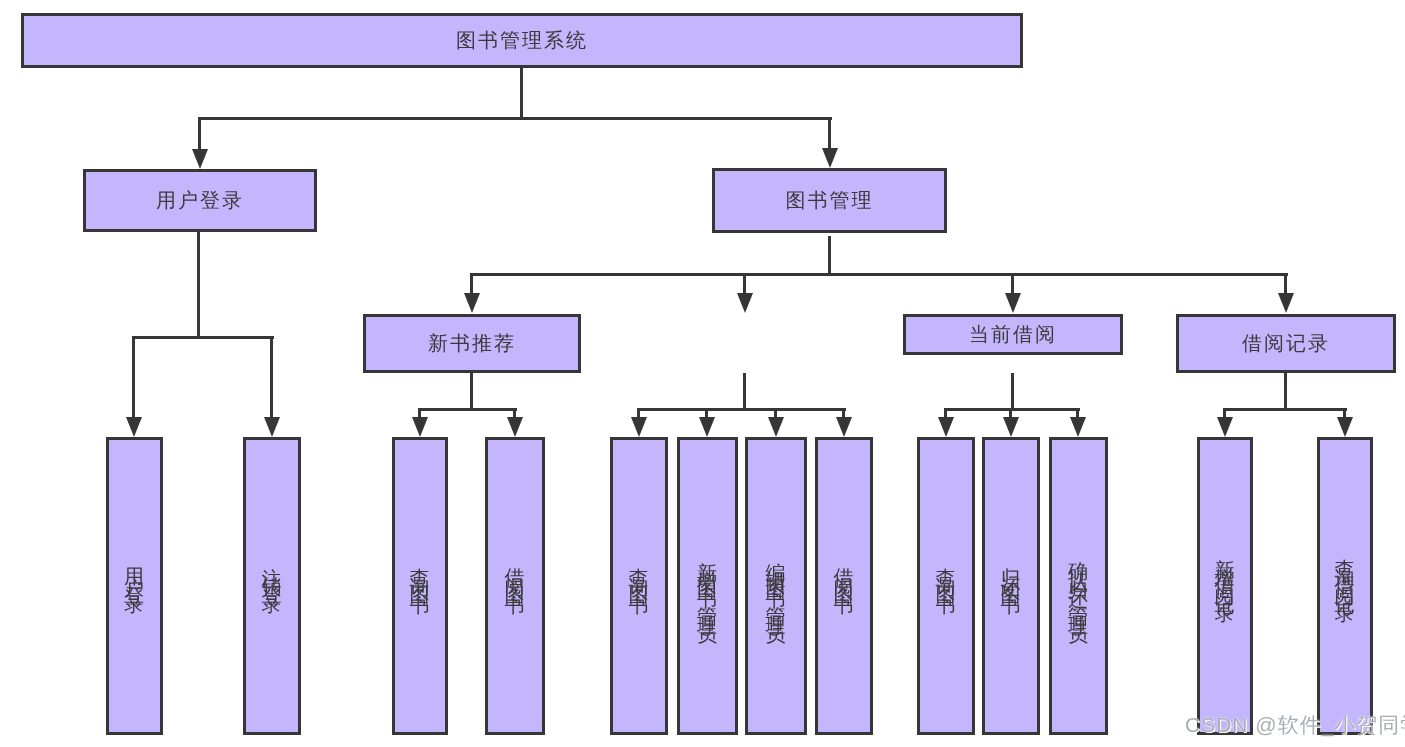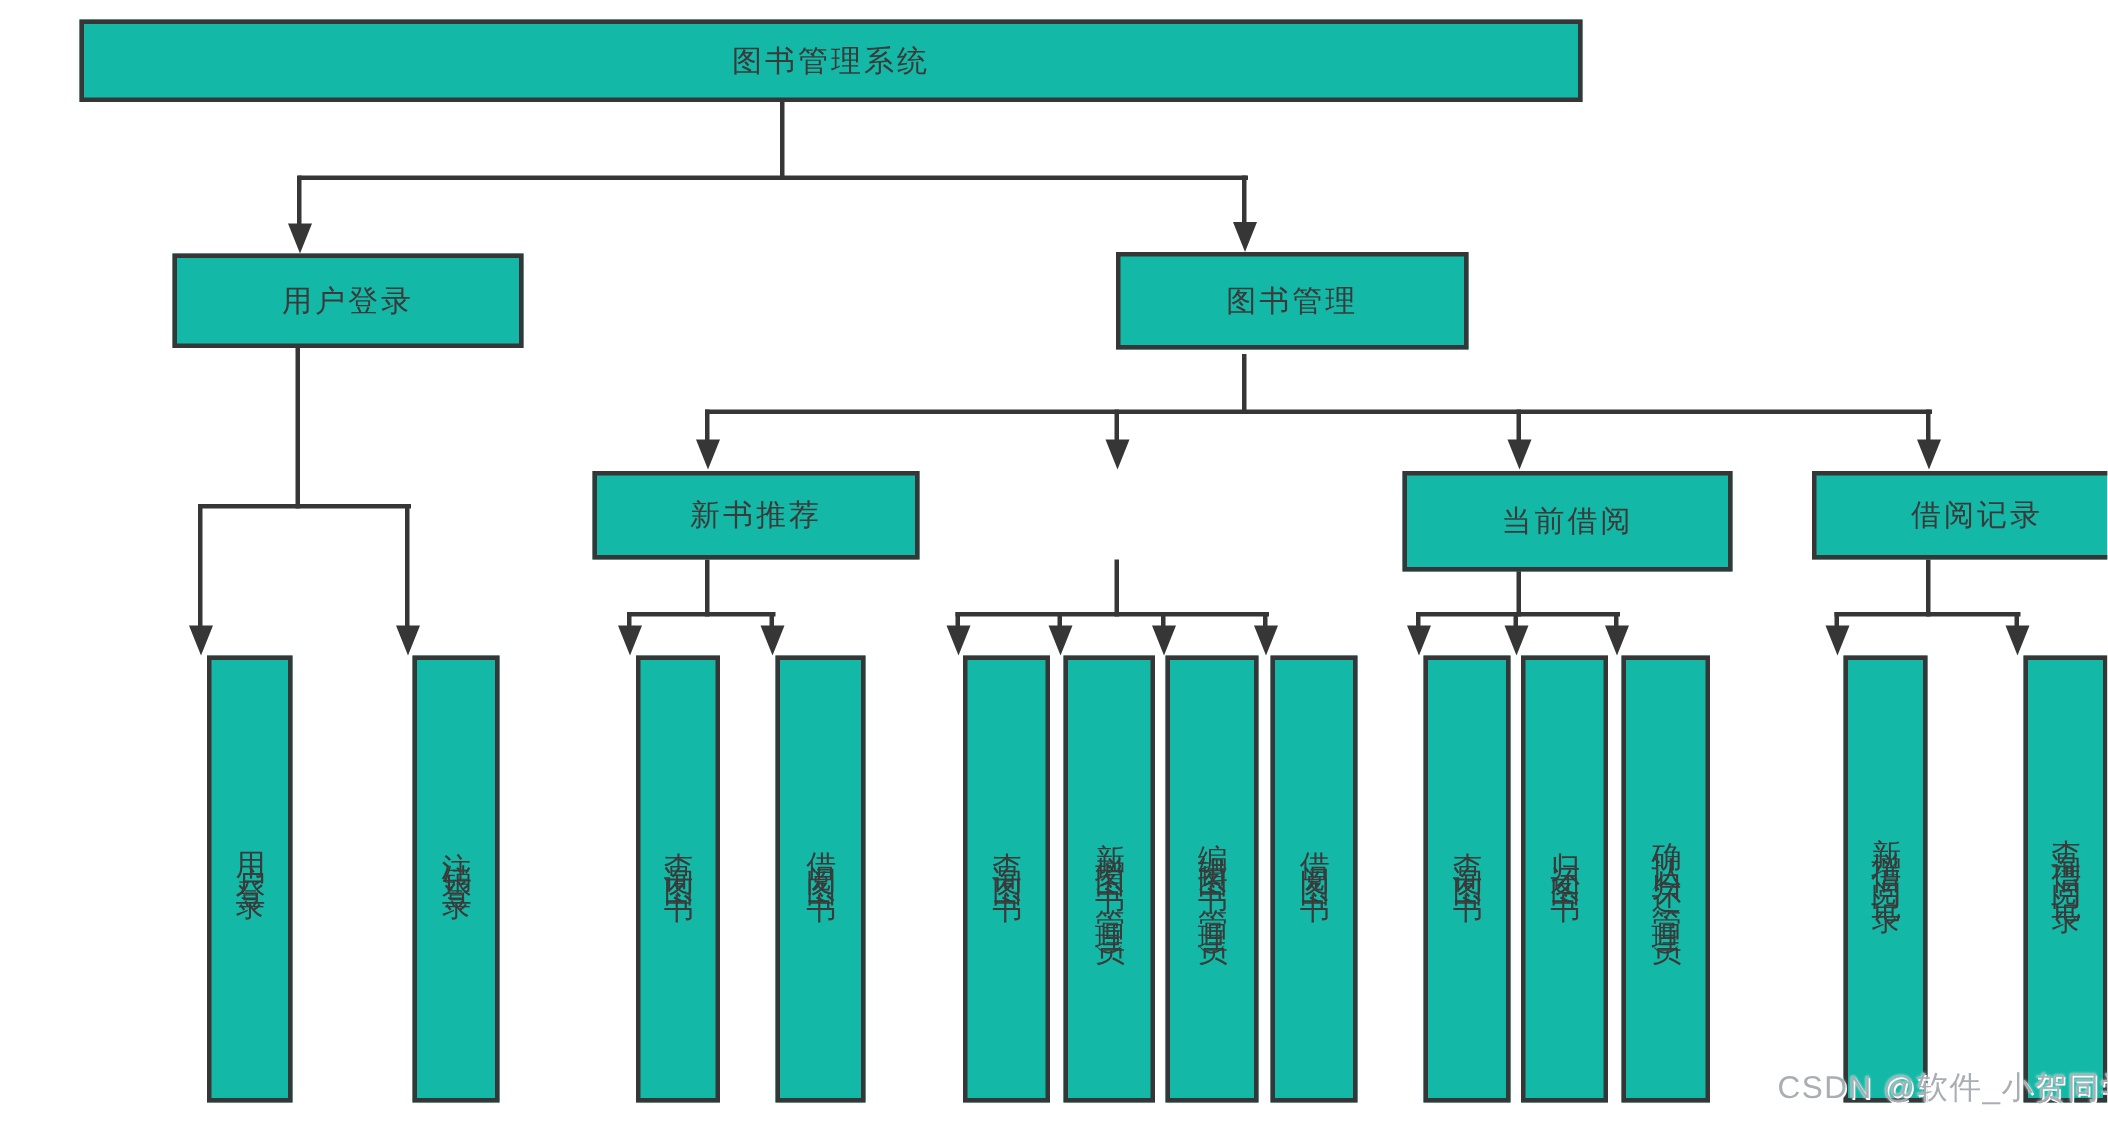--- a/index.html
+++ b/index.html
@@ -6,26 +6,25 @@
   html,body { background:#ffffff; }
   body { font-family:"Liberation Sans","DejaVu Sans",sans-serif; }
   .canvas {
     position:relative;
     width:1405px; height:747px;
     background:#ffffff;
     overflow:hidden;
   }
   .node {
     position:absolute;
-    background:#14b8a6;
+    background:#c4b5fd;
     border:3px solid #363636;
     display:flex; align-items:center; justify-content:center;
     color:#3a3a3a;
     z-index:2;
-    margin-left:32px;
   }
   .node.h span {
     font-size:20px;
     letter-spacing:2px;
     white-space:nowrap;
   }
   .node.v span {
     writing-mode:vertical-rl;
     text-orientation:mixed;
     font-size:20px;
@@ -64,21 +63,21 @@
   <div class="node h" style="left:83px;top:169px;width:234px;height:63px">
     <span>用户登录</span>
   </div>
   <div class="node h" style="left:363px;top:314px;width:218px;height:59px">
     <span>新书推荐</span>
   </div>
 
   <div class="node h" style="left:712px;top:168px;width:235px;height:65px">
     <span>图书管理</span>
   </div>
-  <div class="node h" style="left:903px;top:314px;width:220px;height:67px">
+  <div class="node h" style="left:903px;top:314px;width:220px;height:41px">
     <span>当前借阅</span>
   </div>
   <div class="node h" style="left:1176px;top:314px;width:220px;height:59px">
     <span>借阅记录</span>
   </div>
 
   <div class="node v up" style="left:106px;top:437px;width:57px;height:298px">
     <span>用户登录</span>
   </div>
   <div class="node v up" style="left:243px;top:437px;width:58px;height:298px">

